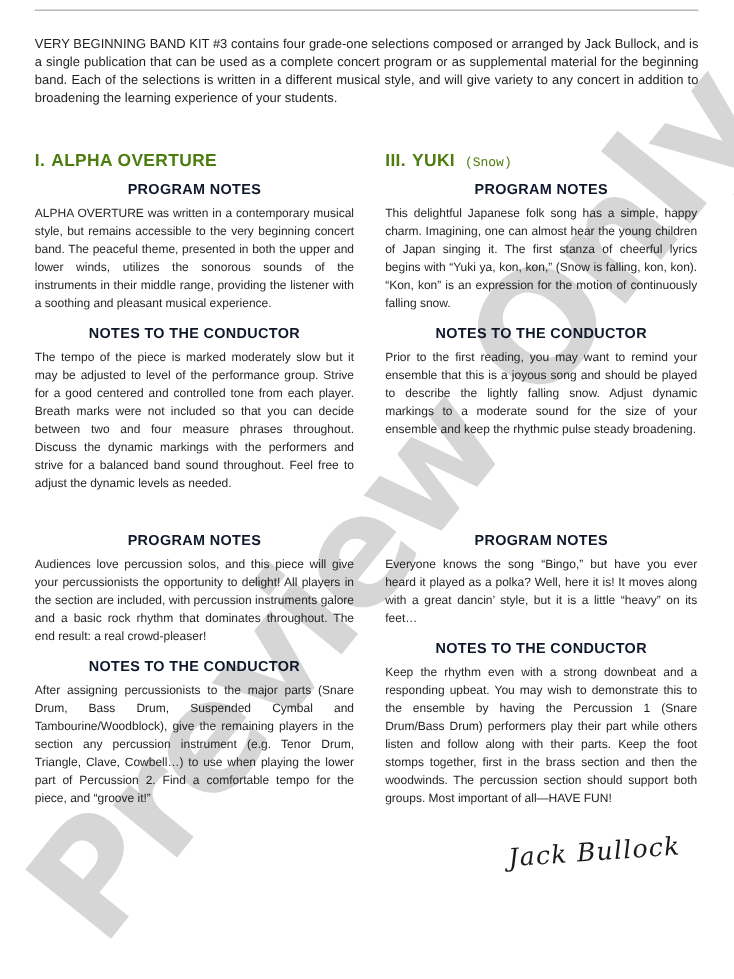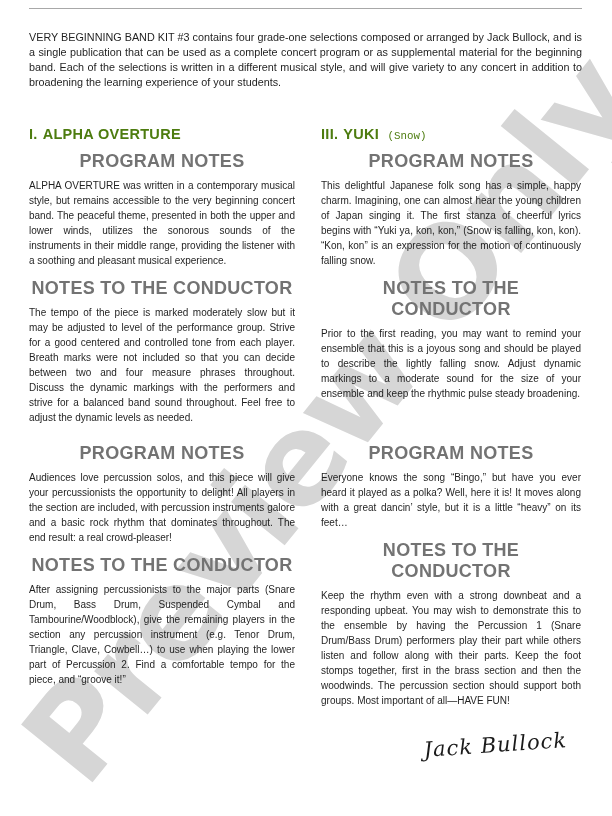--- a/index.html
+++ b/index.html
@@ -64,25 +64,25 @@
   .sec-title .subtitle{
     font-size:10.8px;
     font-weight:normal;
     letter-spacing:0;
     margin-left:4px;
     font-family:Liberation Mono, monospace;
   }
   .sec-title .subtitle:empty{display:none;}
   .sub-head{
     margin:8px 0 6px 0;
-    font-size:18px;
+    font-size:12px;
     font-weight:bold;
     letter-spacing:.3px;
     text-align:center;
-    color:#737373;
+    color:#0f172a;
   }
   .body-text{
     margin:0 0 10px 0;
     font-size:10px;
     line-height:15px;
     text-align:justify;
     overflow-wrap:break-word;
   }
   .signature{
     margin:20px 14px 0 0;

